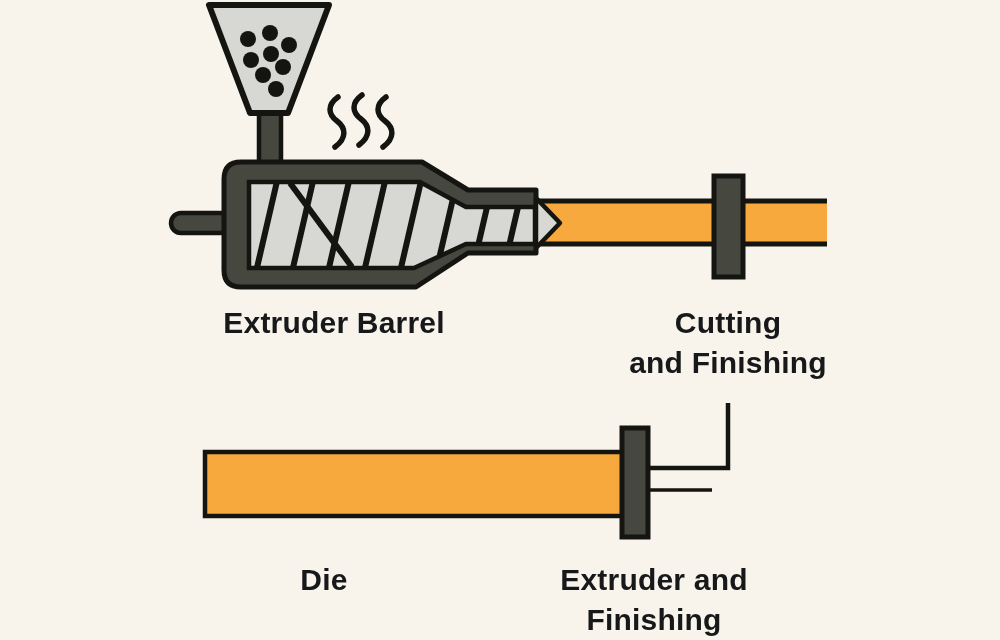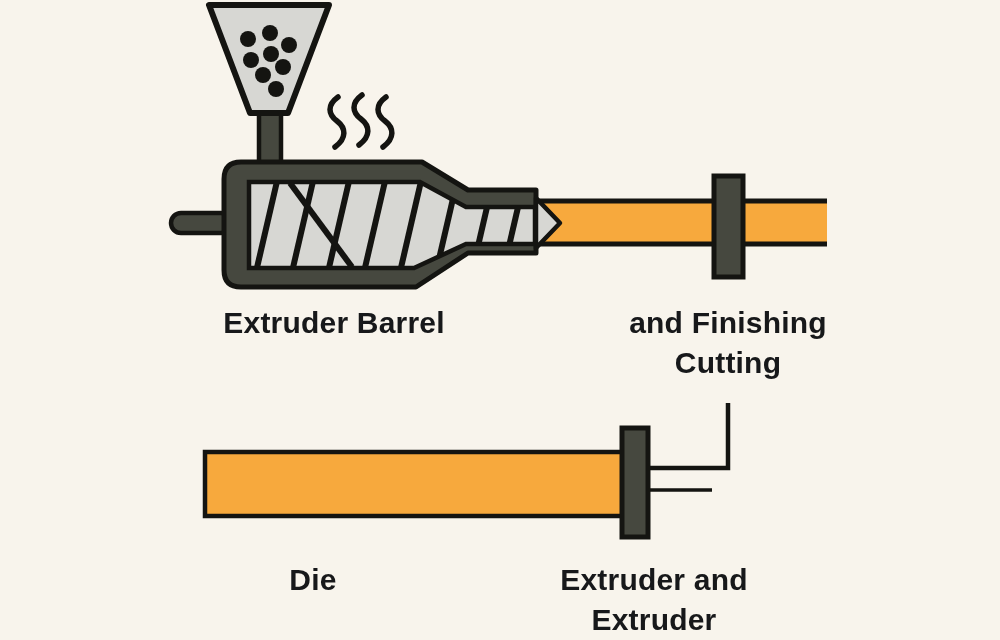--- a/index.html
+++ b/index.html
@@ -92,26 +92,26 @@
     <path d="M 728 403 L 728 468 L 648 468" fill="none" stroke-width="4.5" stroke="#141411"></path>
 
     <line x1="648" y1="490" x2="712" y2="490" stroke-width="3.5" stroke="#141411"></line>
   </svg>
 
   <div class="lbl" style="left:334px; top:303px;">
     <span>Extruder Barrel</span>
   </div>
 
   <div class="lbl" style="left:728px; top:303px;">
+    <span>Cutting</span>
     <span>and Finishing</span>
-    <span>Cutting</span>
   </div>
 
-  <div class="lbl" style="left:313px; top:560px;">
+  <div class="lbl" style="left:324px; top:560px;">
     <span>Die</span>
   </div>
 
   <div class="lbl" style="left:654px; top:560px;">
     <span>Extruder and</span>
-    <span>Extruder</span>
+    <span>Finishing</span>
   </div>
 
 </div>
 
 </body></html>

